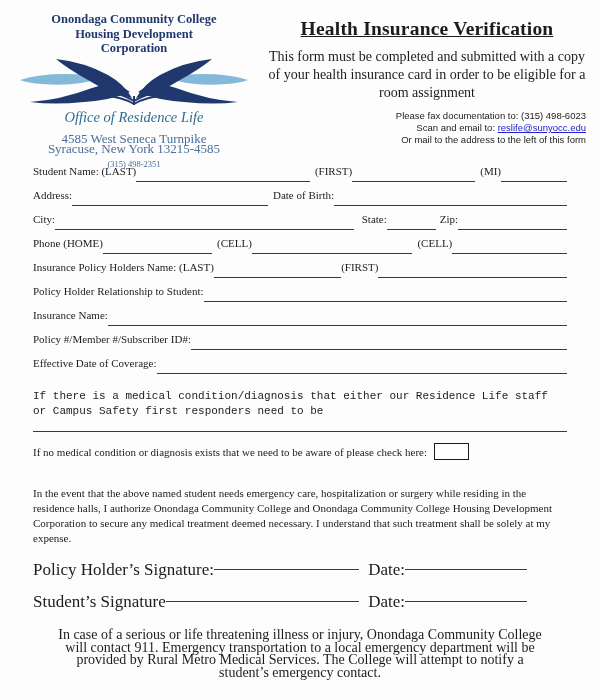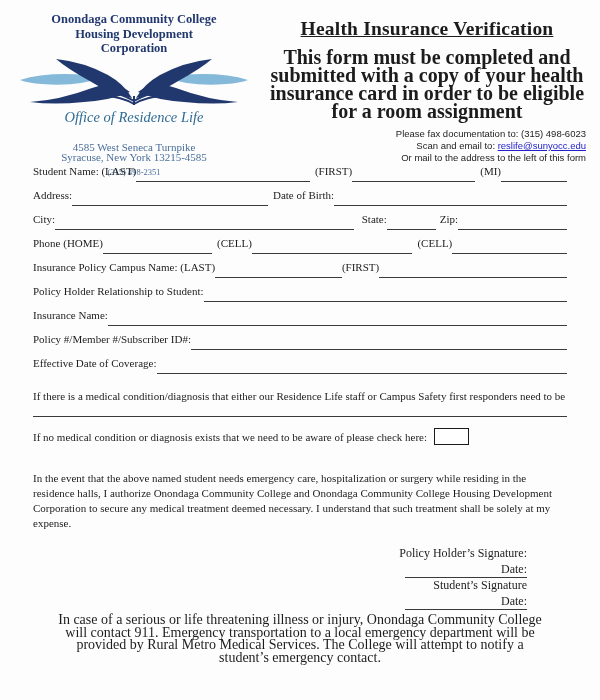--- a/index.html
+++ b/index.html
@@ -6,50 +6,50 @@
   .page{
     position:relative;width:600px;height:700px;background:#fdfdfd;
     font-family:"Liberation Serif","DejaVu Serif",serif;color:#1c1c1c;overflow:hidden;
   }
   
   .header{display:flex;height:158px;padding-top:12px;box-sizing:border-box;}
   .hdr-left{width:268px;text-align:center;flex-shrink:0;}
   .org-name{font-weight:bold;color:#21386e;font-size:12.5px;line-height:14.5px;}
   .logo-svg{display:block;margin:2px auto 0 auto;}
   .office{font-style:italic;color:#2f6b94;font-size:14.5px;margin-top:1px;}
-  .addr{color:#4a6e99;font-size:11px;line-height:10px;margin-top:16px;}
+  .addr{color:#4a6e99;font-size:13px;line-height:10px;margin-top:8px;}
   .addr-phone{color:#4a6e99;font-size:8.5px;margin-top:5px;}
   .hdr-right{flex:1;padding-right:24px;text-align:center;}
   .title{
     font-size:19.5px;font-weight:bold;text-decoration:underline;
     margin-top:6px;letter-spacing:.2px;
   }
   .statement{
-    font-size:20px;font-weight:bold;line-height:18px;margin:8px auto 4px auto;width:318px;
+    font-size:14px;font-weight:normal;line-height:18px;margin:8px auto 4px auto;width:318px;
   }
   .fax-block{
     font-family:"Liberation Sans","DejaVu Sans",sans-serif;
     font-size:9.5px;line-height:12px;text-align:right;margin-top:8px;color:#222;
   }
   .email-link{color:#2222cc;text-decoration:underline;cursor:pointer;}
   
   .form-body{margin:0 33px;}
   .frow{display:flex;align-items:stretch;height:17px;margin-top:7px;font-size:11px;white-space:nowrap;text-align:right;}
   .frow .lbl{flex-shrink:0;}
   .fill{border-bottom:1px solid #3a3a3a;flex-grow:1;}
   .fill.fixed{flex-grow:0;flex-shrink:0;}
   .gap{flex-shrink:0;width:5px;}
   .para{font-size:11px;line-height:15px;}
-  .medical{margin-top:15px;}
+  .medical{margin-top:15px;font-family:Liberation Mono, monospace;}
   .med-row{display:flex;align-items:stretch;height:15px;white-space:nowrap;}
   .extra-line{border-bottom:1px solid #3a3a3a;height:7px;margin-top:5px;}
   .check-row{display:flex;align-items:center;margin-top:11px;font-size:11px;}
   .checkbox{width:33px;height:15px;border:1.5px solid #1a1a1a;margin-left:7px;background:#fff;}
   .auth{margin-top:26px;}
-  .sig-row{display:flex;align-items:flex-end;height:17px;margin-top:15px;font-size:12px;white-space:nowrap;padding-right:40px;flex-direction:column;}
+  .sig-row{display:flex;align-items:center;height:17px;margin-top:15px;font-size:17px;white-space:nowrap;padding-right:40px;}
   .sig-row.second{margin-top:15px;}
   .sigline{border-bottom:1px solid #3a3a3a;flex-grow:1;}
   .dateline{border-bottom:1px solid #3a3a3a;width:122px;flex-shrink:0;}
   .footer-note{
     margin:19px 50px 0 50px;text-align:center;font-size:14px;line-height:12.5px;
   }
 </style>
 </head>
 <body>
 
@@ -137,21 +137,21 @@
       <span class="fill" style="flex-grow:95"></span>
       <span class="gap"></span>
       <span class="lbl">(CELL)</span>
       <span class="fill" style="flex-grow:140"></span>
       <span class="gap"></span>
       <span class="lbl">(CELL)</span>
       <span class="fill" style="flex-grow:100"></span>
     </div>
 
     <div class="frow">
-      <span class="lbl">Insurance Policy Campus Name: (LAST)</span>
+      <span class="lbl">Insurance Policy Holders Name: (LAST)</span>
       <span class="fill" style="flex-grow:135"></span>
       <span class="lbl">(FIRST)</span>
       <span class="fill" style="flex-grow:200"></span>
     </div>
 
     <div class="frow">
       <span class="lbl">Policy Holder Relationship to Student:</span>
       <span class="fill"></span>
     </div>
 

